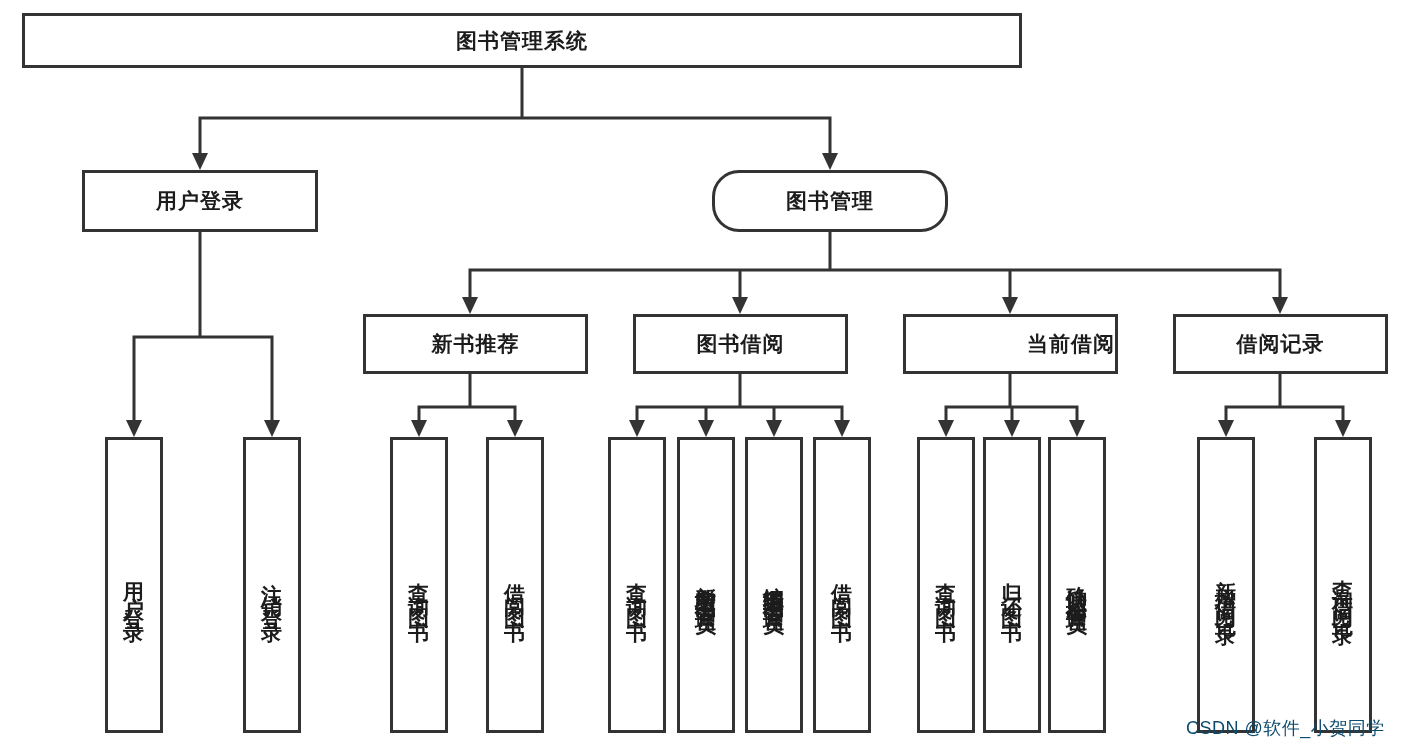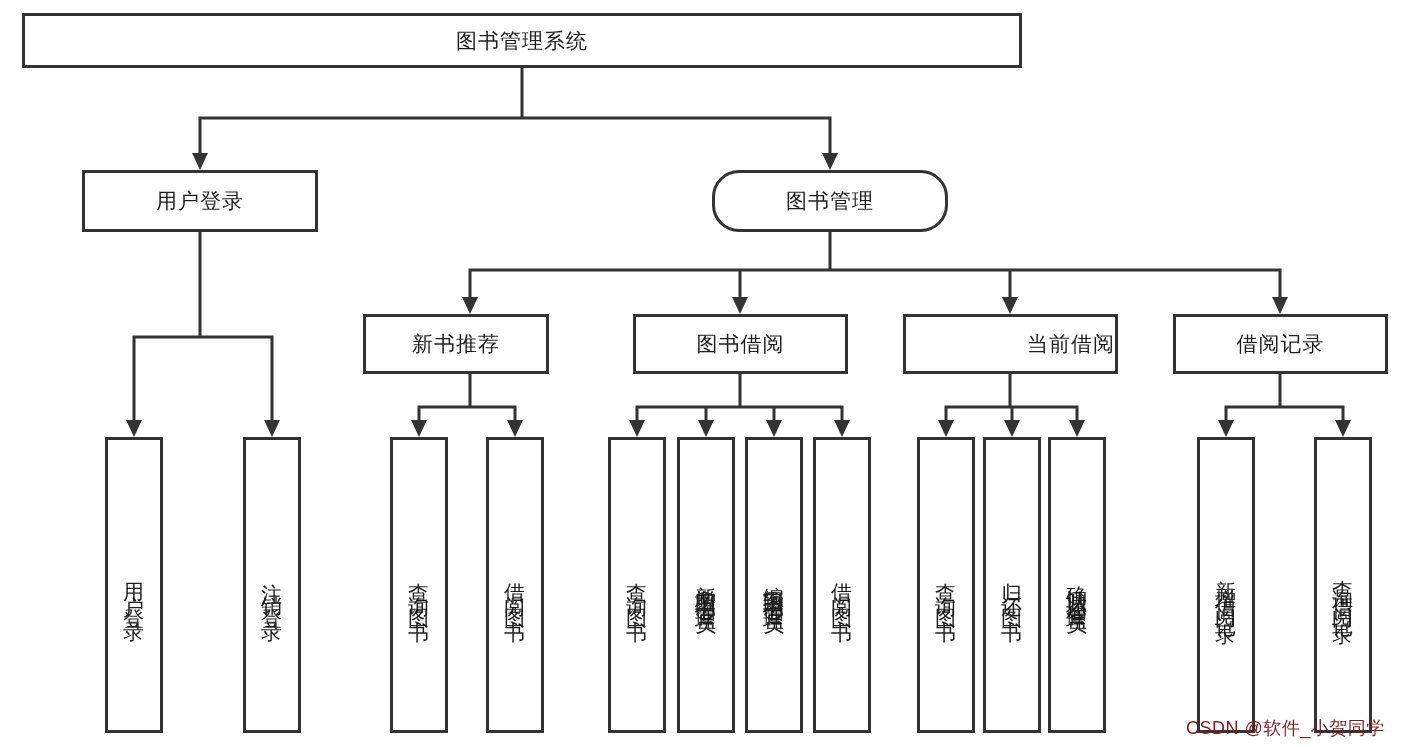--- a/index.html
+++ b/index.html
@@ -19,20 +19,21 @@
   }
   .box {
     position: absolute;
     box-sizing: border-box;
     background: #ffffff;
     border: 3px solid #333333;
     display: flex;
     align-items: center;
     justify-content: center;
     color: #1c1c1c;
+    font-weight: bold;
   }
   .box.h span {
     font-size: 21px;
     letter-spacing: 1px;
     white-space: nowrap;
   }
   .box.v { z-index: 1; }
   .vtext {
     writing-mode: vertical-rl;
     text-orientation: mixed;
@@ -41,21 +42,21 @@
     white-space: nowrap;
   }
   .ls-l { letter-spacing: 13px; margin-inline-end: -13px; }
   .ls-m { letter-spacing: 9px;  margin-inline-end: -9px; }
   .ls-s { letter-spacing: 4px;  margin-inline-end: -4px; }
 
   
   .n-root  { left: 22px;   top: 13px;  width: 1000px; height: 55px; }
   .n-login { left: 82px;   top: 170px; width: 236px;  height: 62px; }
   .n-mgmt  { left: 712px;  top: 170px; width: 236px;  height: 62px; border-radius: 27px; }
-  .n-g2    { left: 363px;  top: 314px; width: 186px;  height: 60px; align-items: center; }
+  .n-g2    { left: 363px;  top: 314px; width: 225px;  height: 60px; align-items: center; }
   .n-g3    { left: 633px;  top: 314px; width: 215px;  height: 60px; }
   .n-g4    { left: 903px;  top: 314px; width: 215px;  height: 60px; justify-content: flex-end; }
   .n-g5    { left: 1173px; top: 314px; width: 215px;  height: 60px; }
 
   .leaf { top: 437px; width: 58px; height: 296px; }
   .n-l1  { left: 105px; }
   .n-l2  { left: 243px; }
   .n-l3  { left: 390px; }
   .n-l4  { left: 486px; }
   .n-l5  { left: 608px; }
@@ -66,21 +67,21 @@
   .n-l10 { left: 983px; }
   .n-l11 { left: 1048px; }
   .n-l12 { left: 1197px; }
   .n-l13 { left: 1314px; }
 
   .watermark {
     position: absolute;
     left: 1186px;
     top: 716px;
     font-size: 18px;
-    color: #7f1d1d;
+    color: #0c4a6e;
     letter-spacing: 0.5px;
     white-space: nowrap;
     z-index: 2;
   }
 </style>
 </head>
 <body>
 
 <div class="stage">
 

